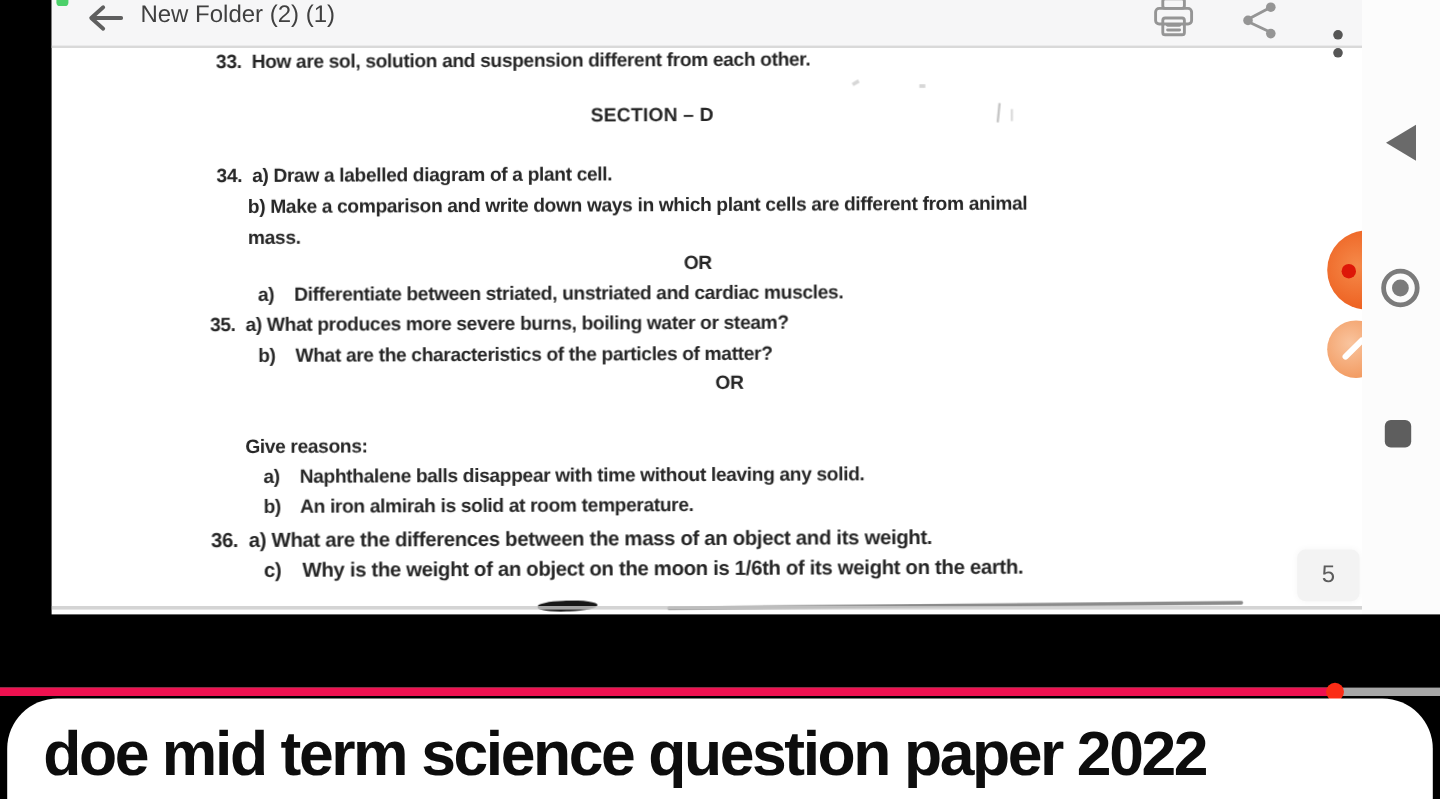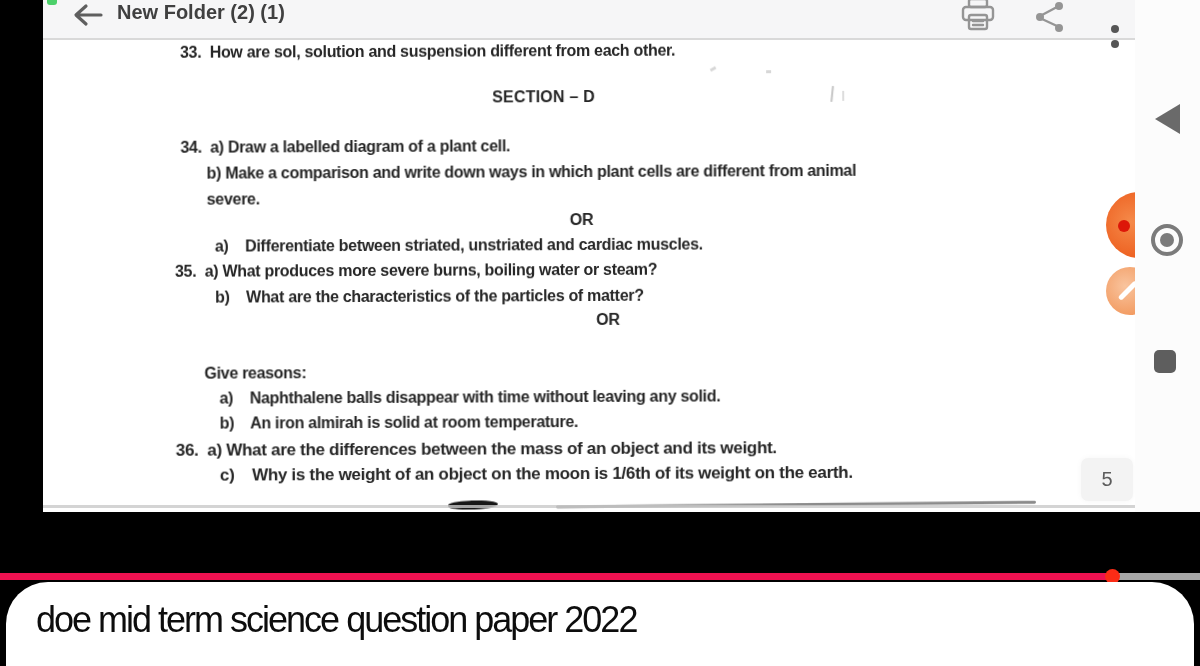--- a/index.html
+++ b/index.html
@@ -12,21 +12,21 @@
 
   
   .app-screen {
     position:absolute; left:43px; top:0; width:1092px; height:512px;
     background:#fff; overflow:hidden;
   }
 
   
   .toolbar {
     position:absolute; left:0; top:0; right:0; height:40px;
-    background:#f6f6f7; border-bottom:2px solid #d9d9d9;font-weight:bold;
+    background:#f6f6f7; border-bottom:2px solid #d9d9d9;
   }
   .rec-mark { position:absolute; left:4px; top:0; width:10px; height:5px; background:#4cd06a; border-radius:0 0 3px 3px; }
   .back-btn { position:absolute; left:28px; top:2px; width:34px; height:30px; background:none; border:none; cursor:pointer; }
   .toolbar-title {
     position:absolute; left:74px; top:1px; font-size:20px; color:#404040;
     letter-spacing:0; white-space:nowrap;
   }
   .tb-icon-btn { position:absolute; top:0; background:none; border:none; cursor:pointer; }
   .print-btn { left:915px; top:-3px; width:40px; height:40px; }
   .share-btn { left:989px; top:0px; width:36px; height:38px; }
@@ -120,21 +120,21 @@
   .playhead {
     position:absolute; left:1105px; top:-4px; width:15px; height:15px;
     border-radius:50%; background:#fb2c16; cursor:grab;
   }
 
   .title-card {
     position:absolute; left:6px; top:582px; width:1188px; height:84px;
     background:#fff; border-radius:42px 42px 0 0; overflow:hidden;
   }
   .video-title {
-    position:absolute; left:30px; top:17px; font-size:36px; font-weight:400;
+    position:absolute; left:30px; top:17px; font-size:52px; font-weight:700;
     letter-spacing:-2px; color:#0d0d0d; white-space:nowrap;
   }
 
   
   .icon-stroke { stroke:#959595; fill:none; stroke-width:2.4; stroke-linecap:round; stroke-linejoin:round; }
   .icon-fill { fill:#959595; }
   .arrow-stroke { stroke:#5f5f5f; fill:none; stroke-width:3.2; stroke-linecap:round; stroke-linejoin:round; }
 </style>
 </head>
 <body>
@@ -179,21 +179,21 @@
     <button class="tb-icon-btn more-btn">
       <span class="kebab"><i></i><i></i></span>
     </button>
   </div>
 
   <div class="doc">
     <div class="line l33">33.  How are sol, solution and suspension different from each other.</div>
     <div class="line lsec">SECTION – D</div>
     <div class="line l34a">34.  a) Draw a labelled diagram of a plant cell.</div>
     <div class="line l34b">b) Make a comparison and write down ways in which plant cells are different from animal</div>
-    <div class="line lcells">severe.</div>
+    <div class="line lcells">mass.</div>
     <div class="line lor1">OR</div>
     <div class="line ldiff">a)    Differentiate between striated, unstriated and cardiac muscles.</div>
     <div class="line l35a">35.  a) What produces more severe burns, boiling water or steam?</div>
     <div class="line l35b">b)    What are the characteristics of the particles of matter?</div>
     <div class="line lor2">OR</div>
     <div class="line lgive">Give reasons:</div>
     <div class="line lnaph">a)    Naphthalene balls disappear with time without leaving any solid.</div>
     <div class="line liron">b)    An iron almirah is solid at room temperature.</div>
     <div class="line l36a">36.  a) What are the differences between the mass of an object and its weight.</div>
     <div class="line l36c">c)    Why is the weight of an object on the moon is 1/6th of its weight on the earth.</div>

